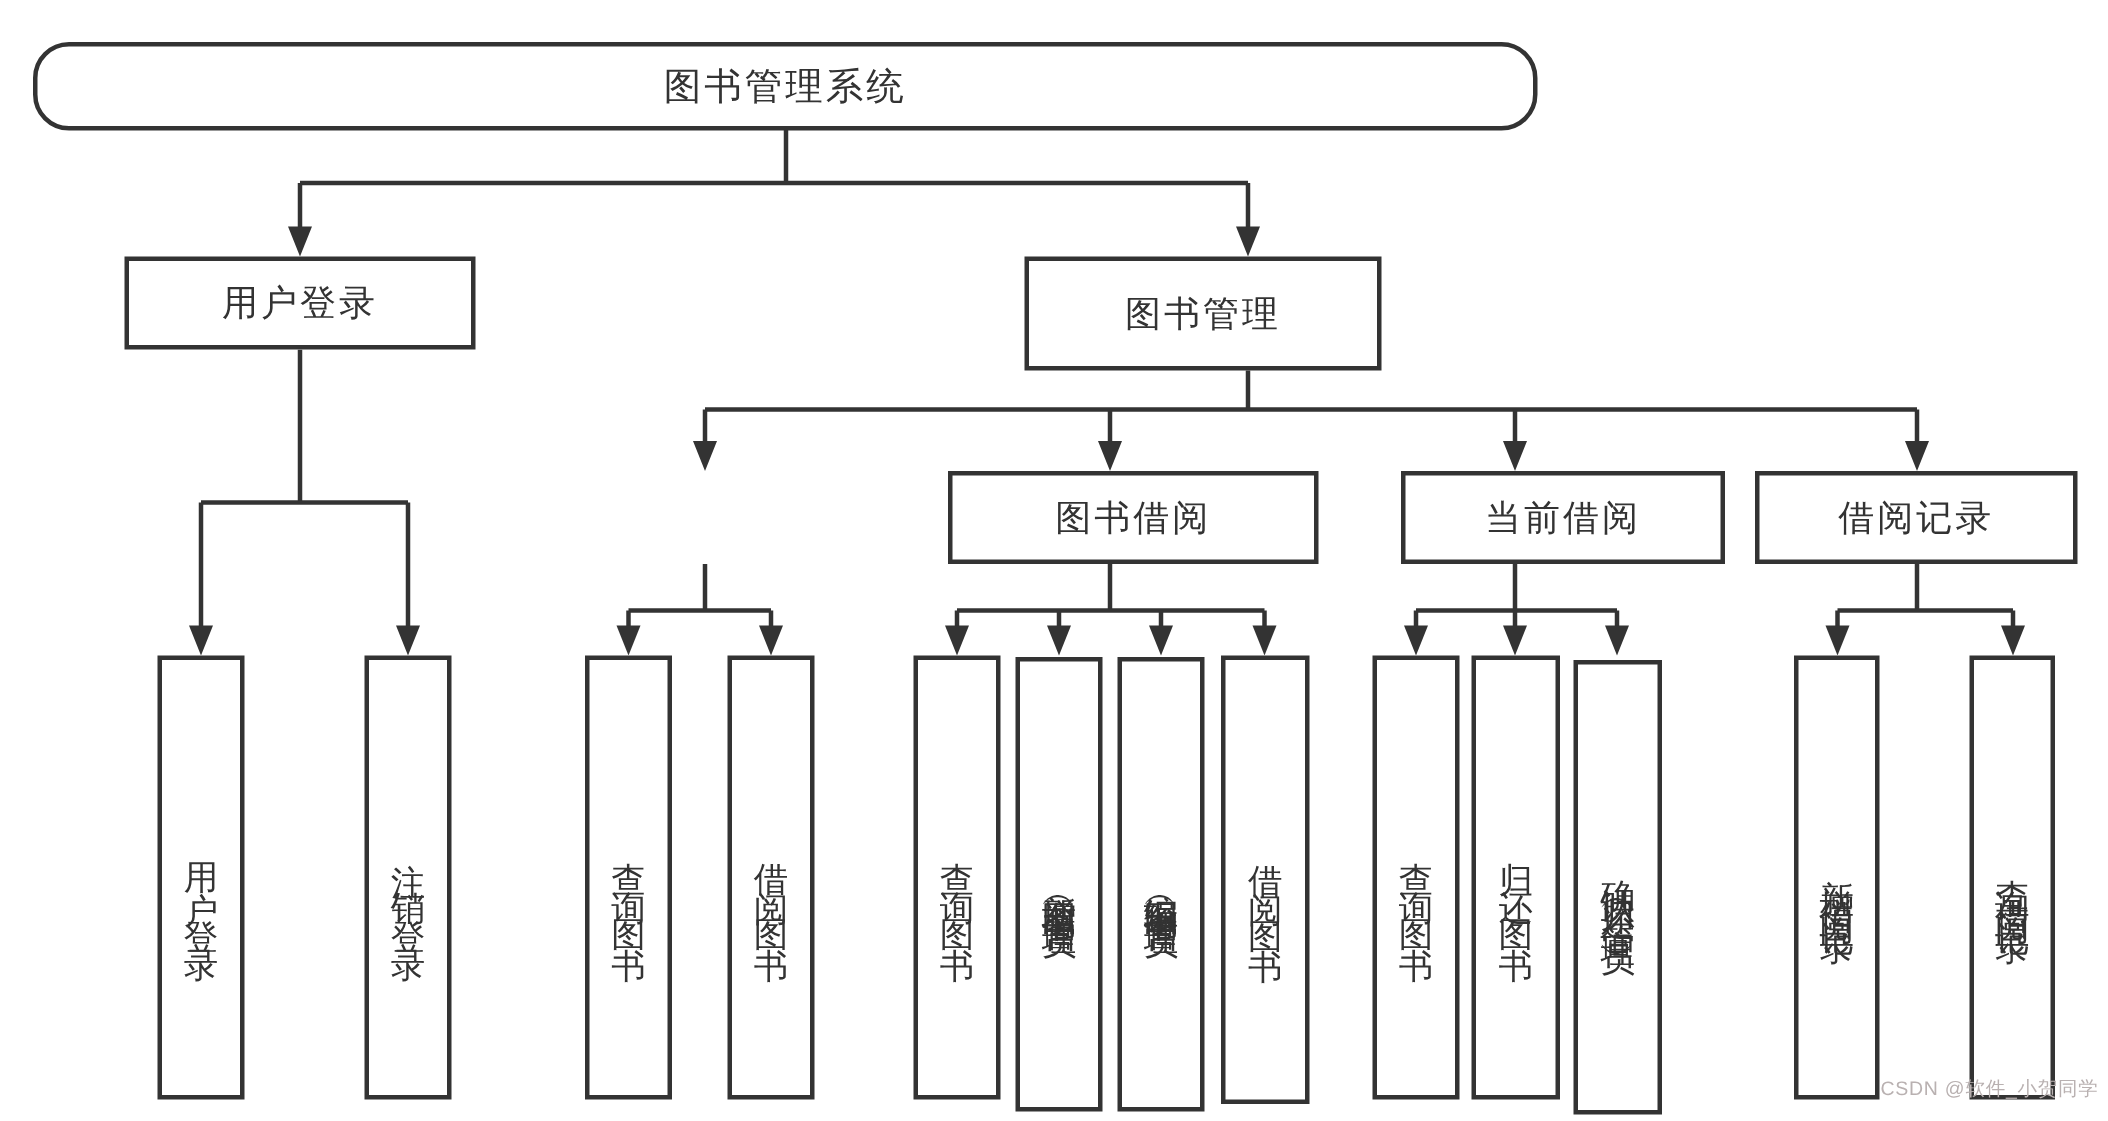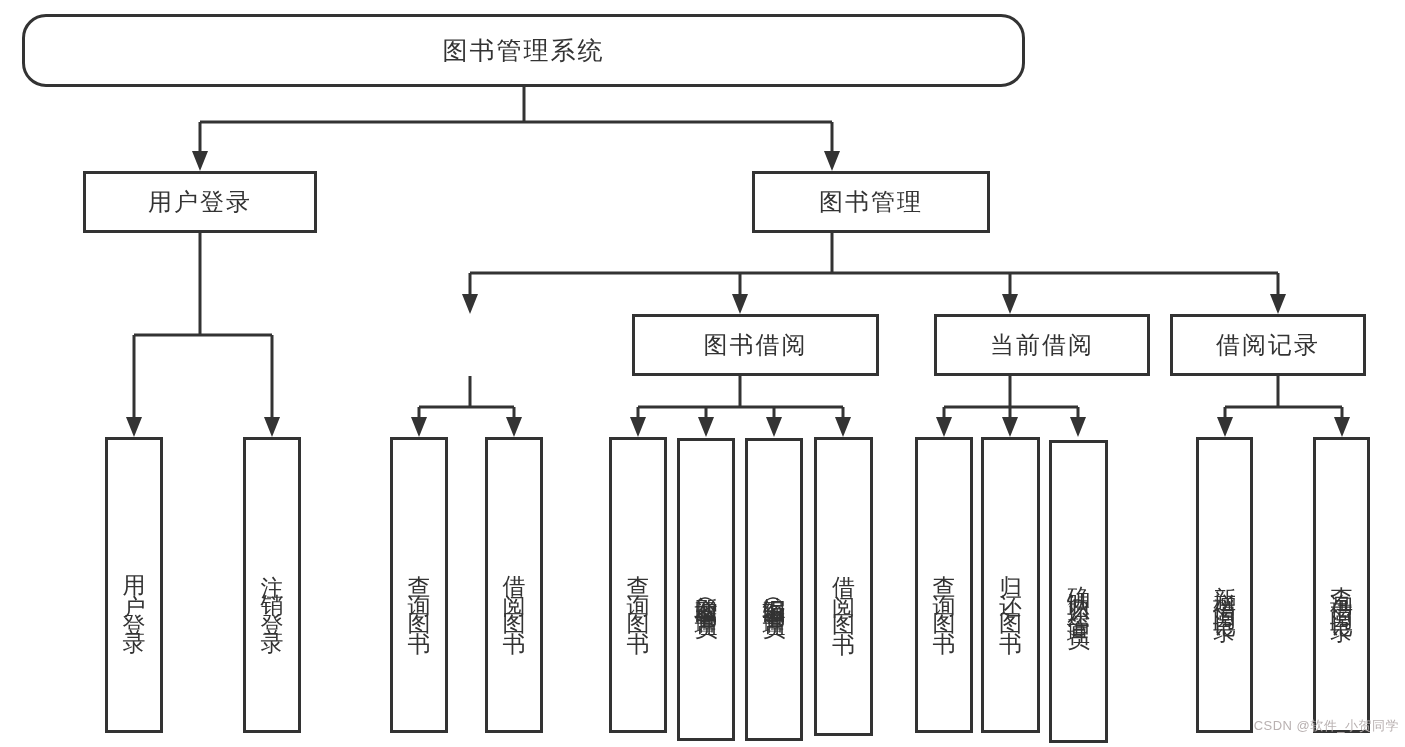--- a/index.html
+++ b/index.html
@@ -129,28 +129,28 @@
     <g>
       <path d="M1278 376 V407"></path>
       <path d="M1225 407 H1342"></path>
       <path d="M1225 407 V419"></path>
       <polygon points="1217,417 1233,417 1225,437"></polygon>
       <path d="M1342 407 V419"></path>
       <polygon points="1334,417 1350,417 1342,437"></polygon>
     </g>
   </svg>
 
-  <div class="hbox root-box" style="left:22px; top:14px; width:1003px; height:73px;border-radius:24px;">图书管理系统</div>
+  <div class="hbox root-box" style="left:22px; top:28px; width:1003px; height:59px;border-radius:24px;">图书管理系统</div>
 
   <div class="hbox" style="left:83px; top:171px; width:234px; height:62px;">用户登录</div>
-  <div class="hbox" style="left:752px; top:171px; width:238px; height:62px;">图书管理</div>
+  <div class="hbox" style="left:683px; top:171px; width:238px; height:76px;">图书管理</div>
 
   <div class="hbox" style="left:632px; top:314px; width:247px; height:62px;">图书借阅</div>
   <div class="hbox" style="left:934px; top:314px; width:216px; height:62px;">当前借阅</div>
-  <div class="hbox" style="left:1170px; top:314px; width:196px; height:62px;">借阅记录</div>
+  <div class="hbox" style="left:1170px; top:314px; width:215px; height:62px;">借阅记录</div>
 
   <div class="vbox s4" style="left:105px; top:437px; width:58px; height:296px;">用户登录</div>
   <div class="vbox s4" style="left:243px; top:437px; width:58px; height:296px;">注销登录</div>
 
   <div class="vbox s4" style="left:390px; top:437px; width:58px; height:296px;">查询图书</div>
   <div class="vbox s4" style="left:485px; top:437px; width:58px; height:296px;">借阅图书</div>
 
   <div class="vbox s4" style="left:609px; top:437px; width:58px; height:296px;">查询图书</div>
   <div class="vbox s10" style="left:677px; top:438px; width:58px; height:303px;">新增图书（管理员）</div>
   <div class="vbox s10" style="left:745px; top:438px; width:58px; height:303px;">编辑图书（管理员）</div>

